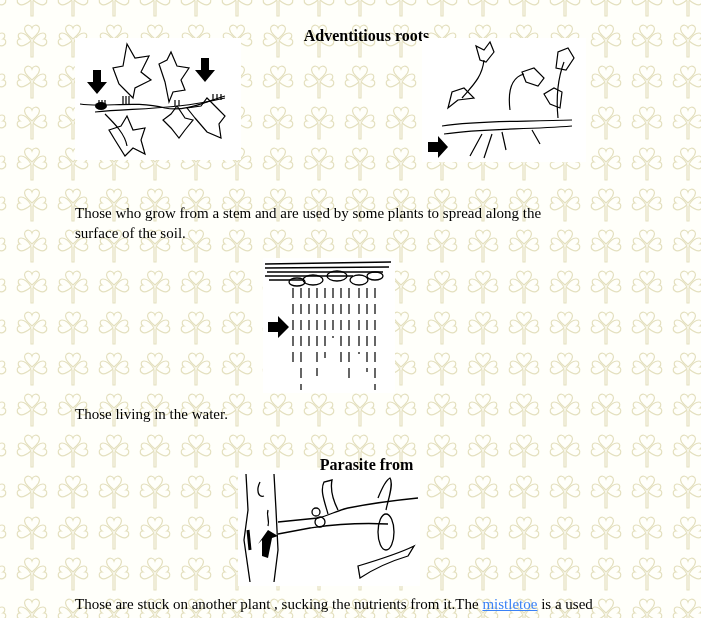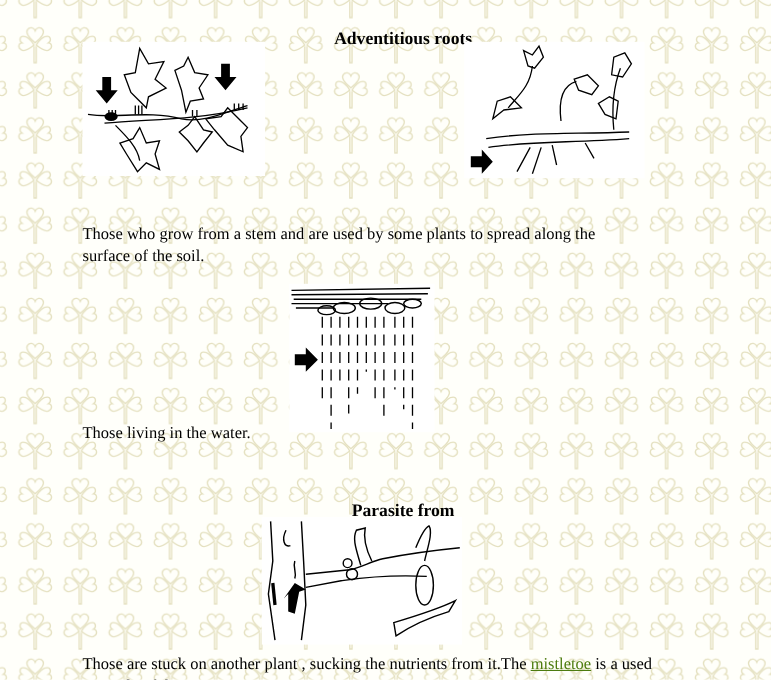--- a/index.html
+++ b/index.html
@@ -38,21 +38,21 @@
     }
     .para {
       position: absolute;
       left: 75px;
       width: 480px;
       font-size: 15px;
       line-height: 20px;
       margin: 0;
     }
     .para a {
-      color: #4d7c0f;
+      color: #3b82f6;
       text-decoration: underline;
     }
     .illus {
       position: absolute;
       background: #ffffff;
     }
     .illus svg { display: block; }
   </style>
 </head>
 <body>
@@ -152,21 +152,21 @@
         <line x1="78" y1="30" x2="78" y2="108"></line>
         <line x1="86" y1="30" x2="86" y2="120"></line>
         <line x1="96" y1="30" x2="96" y2="96"></line>
         <line x1="104" y1="30" x2="104" y2="114"></line>
         <line x1="112" y1="30" x2="112" y2="132"></line>
       </g>
       <polygon points="5,64 15,64 15,58 26,69 15,80 15,74 5,74" fill="#000"></polygon>
     </svg>
   </div>
 
-  <p class="para" style="top:384px;">Those living in the water.</p>
+  <p class="para" style="top:404px;">Those living in the water.</p>
 
   <h3 class="heading" style="top:440px;">Parasite from</h3>
 
   <div class="illus" style="left:238px; top:470px; width:182px; height:116px;">
     <svg width="182" height="116" viewBox="0 0 182 116" xmlns="http://www.w3.org/2000/svg">
       <g fill="none" stroke="#000" stroke-width="1.3">
 
         <path d="M8 4 L 10 40 L 6 70 L 12 112"></path>
         <path d="M36 4 L 38 40 L 40 80 L 36 112"></path>
         <path d="M22 12 C 18 20, 20 28, 26 26"></path>

